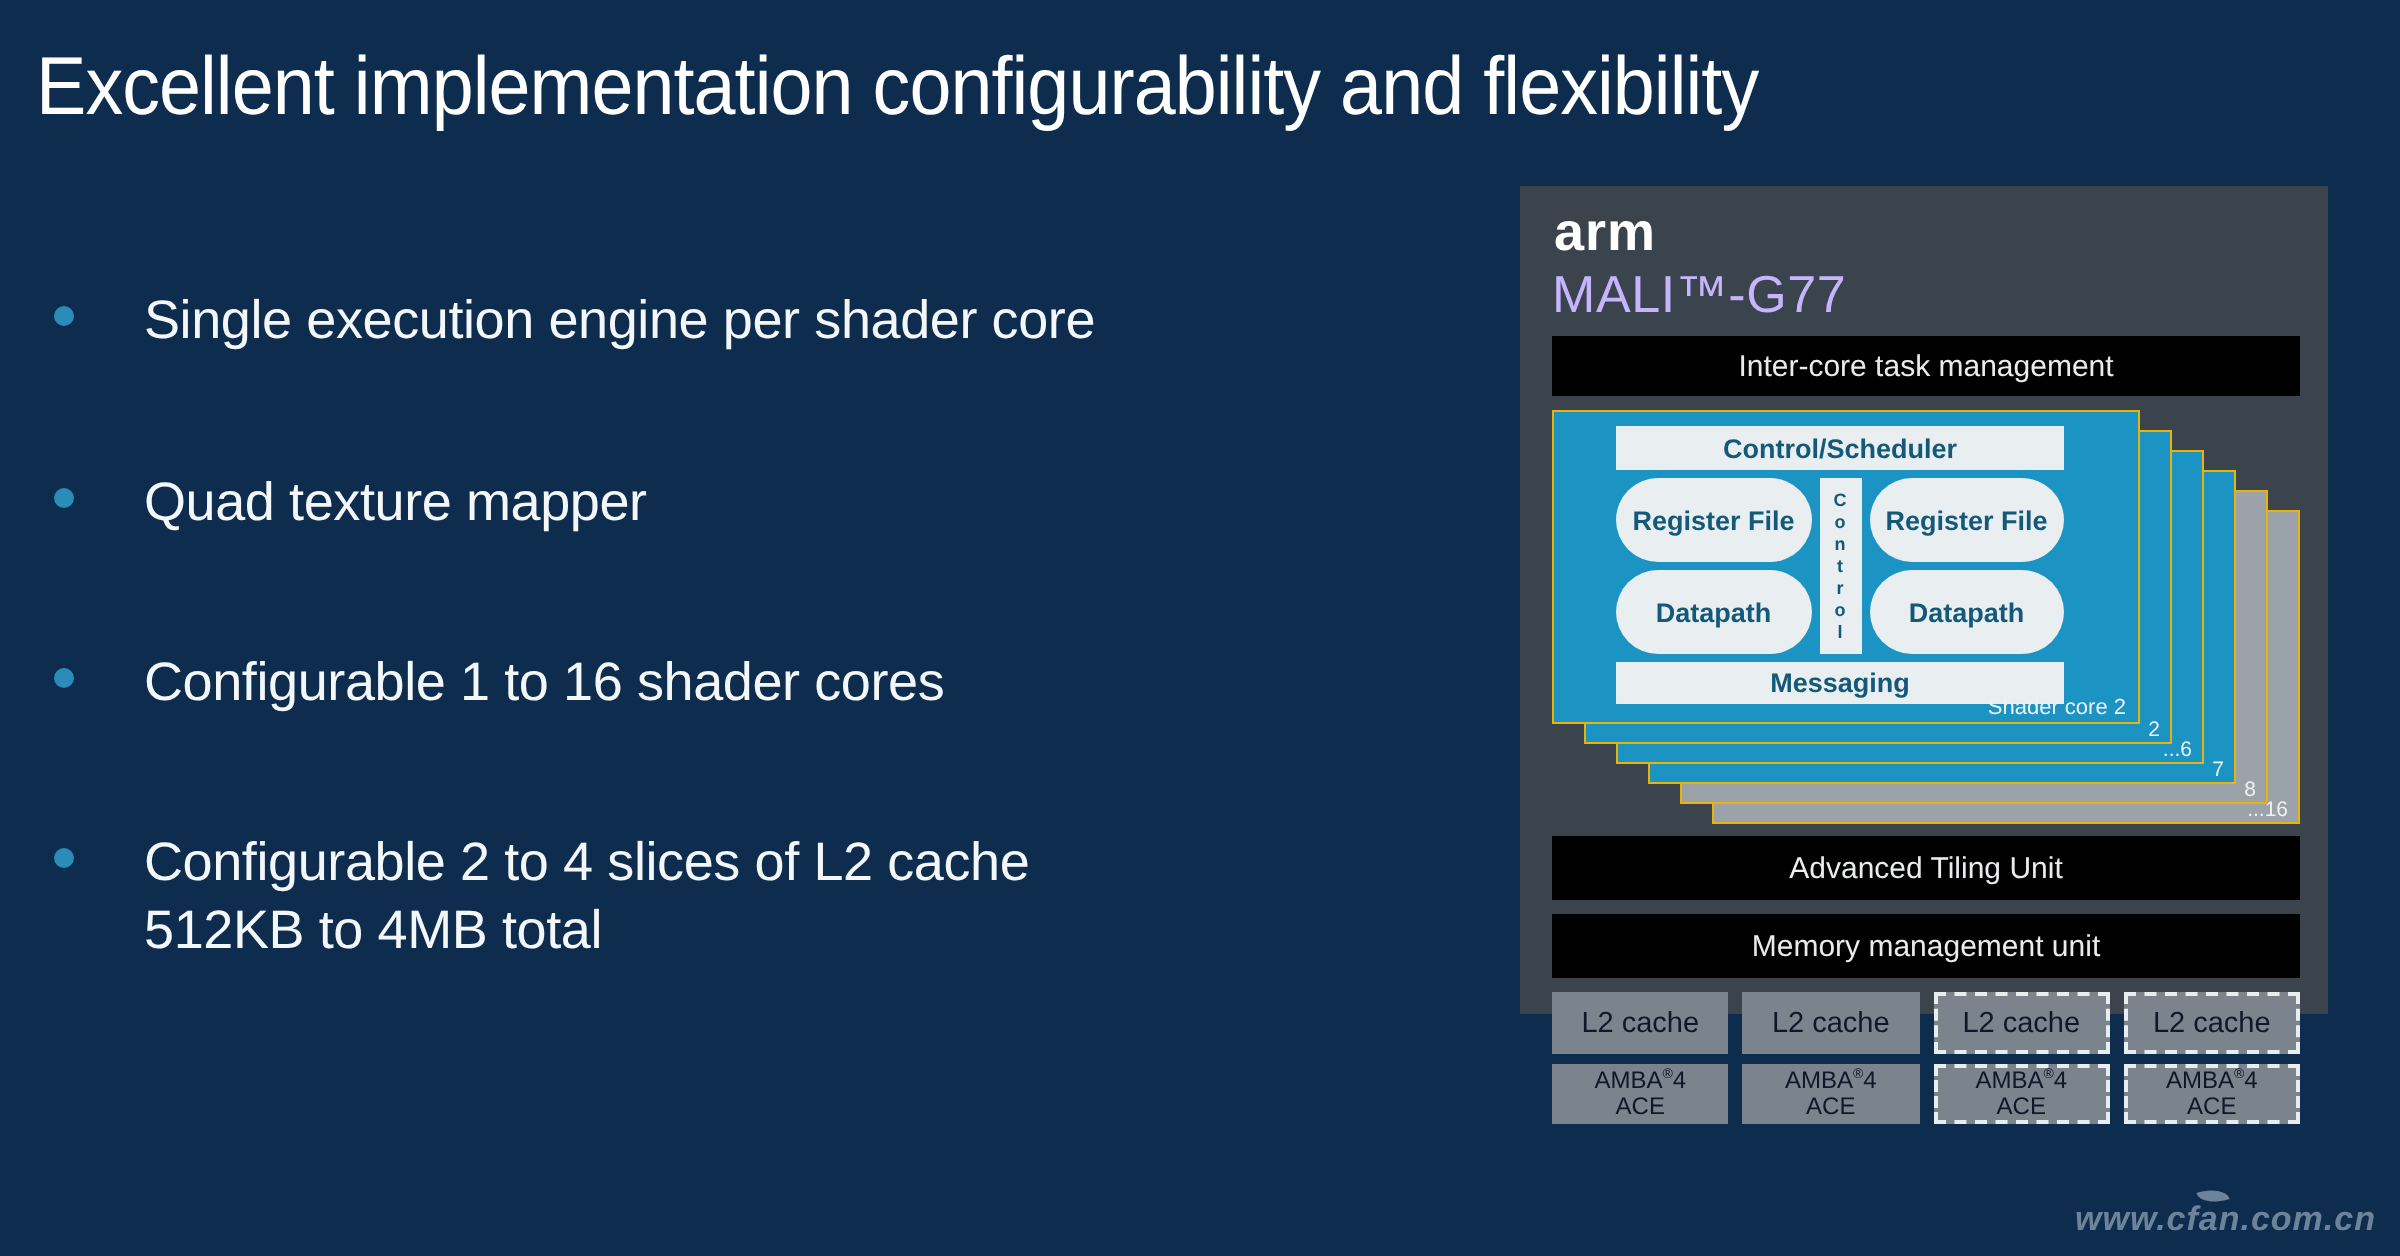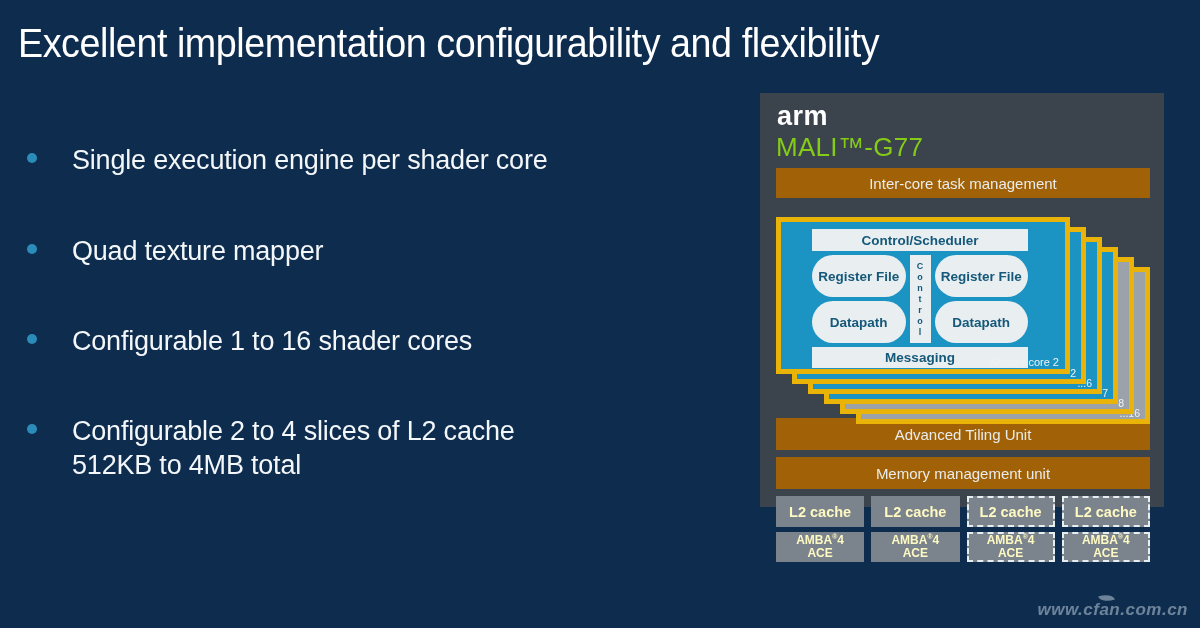--- a/index.html
+++ b/index.html
@@ -32,36 +32,35 @@
   .panel {
     position:absolute; left:760px; top:93px; width:404px; height:414px;
     background:#3b434d;
   }
   .brand {
     position:absolute; left:17px; top:8px;
     color:#ffffff; font-size:27px; font-weight:bold; letter-spacing:0.5px;
   }
   .product {
     position:absolute; left:16px; top:39px;
-    color:#84cc16; font-size:26px; font-weight:300; letter-spacing:0.3px;
+    color:#c4b5fd; font-size:26px; font-weight:300; letter-spacing:0.3px;
   }
   .gray-bar {
     position:absolute; left:16px; width:374px; height:30px;
-    background:#a16207; color:#e9eced; font-size:15px;
+    background:#000000; color:#e9eced; font-size:15px;
     display:flex; align-items:center; justify-content:center;
   }
   .bar-intercore { top:75px; }
   .bar-atu { top:325px; height:32px; }
   .bar-mmu { top:364px; height:32px; }
   
   .stack { position:absolute; left:16px; top:112px; width:374px; height:212px; }
   .card {
     position:absolute; width:294px; height:157px;
-    border:5px solid #eab308;
-    margin-top:12px;
+    border:1px solid #eab308;
   }
   .card.blue { background:#1b94c4; }
   .card.gray { background:#9ba2a9; }
   .g1 { left:16px; top:10px;  z-index:5; }
   .g2 { left:32px; top:20px;  z-index:4; }
   .g3 { left:48px; top:30px;  z-index:3; }
   .g4 { left:64px; top:40px;  z-index:2; }
   .g5 { left:80px; top:50px;  z-index:1; }
   .card-main { left:0; top:0; z-index:6; background:#1b94c4; }
   .stack-num {
@@ -92,24 +91,23 @@
   }
   .row-msg { height:21px; }
   
   .quad-row {
     position:absolute; left:16px; width:374px;
     display:grid; grid-template-columns:repeat(4,1fr); gap:7px;
   }
   .row-l2 { top:403px; height:31px; }
   .row-amba { top:439px; height:30px; }
   .qbox {
-    background:#7b848d; color:#fef9c3;
+    background:#7b848d; color:#0f172a;
     display:flex; align-items:center; justify-content:center;
     font-size:14.5px;
-    font-weight:bold;
   }
   .qbox.dashed { border:2px dashed #e8edf0; }
   .amba-box { flex-direction:column; font-size:12px; line-height:13px; }
   .amba-box sup { font-size:7px; line-height:0; }
   
   .watermark {
     position:absolute; right:12px; bottom:8px;
     color:rgba(214,226,236,0.48); font-size:17px; font-weight:bold;
     font-style:italic; letter-spacing:0.5px;
   }

